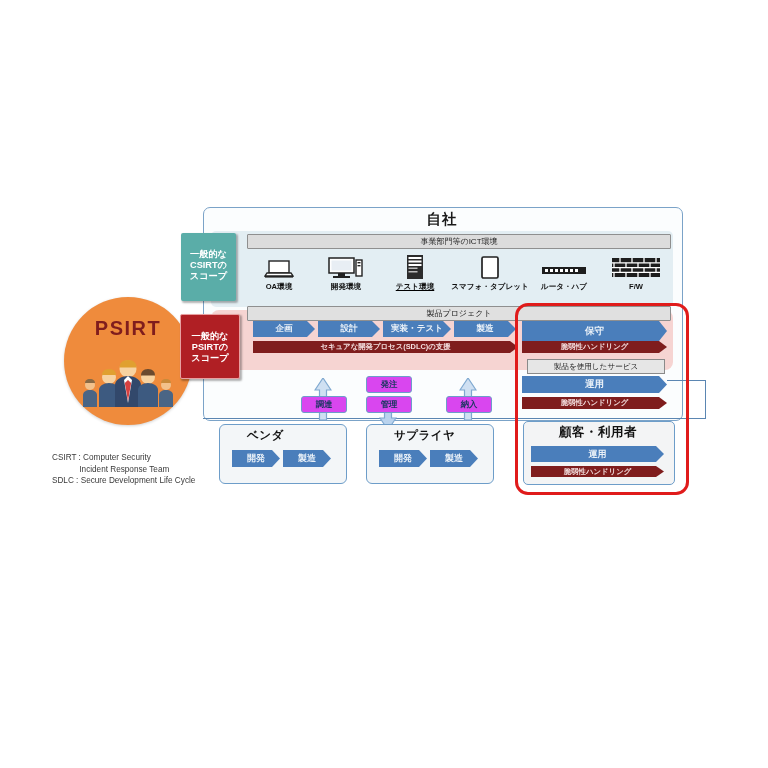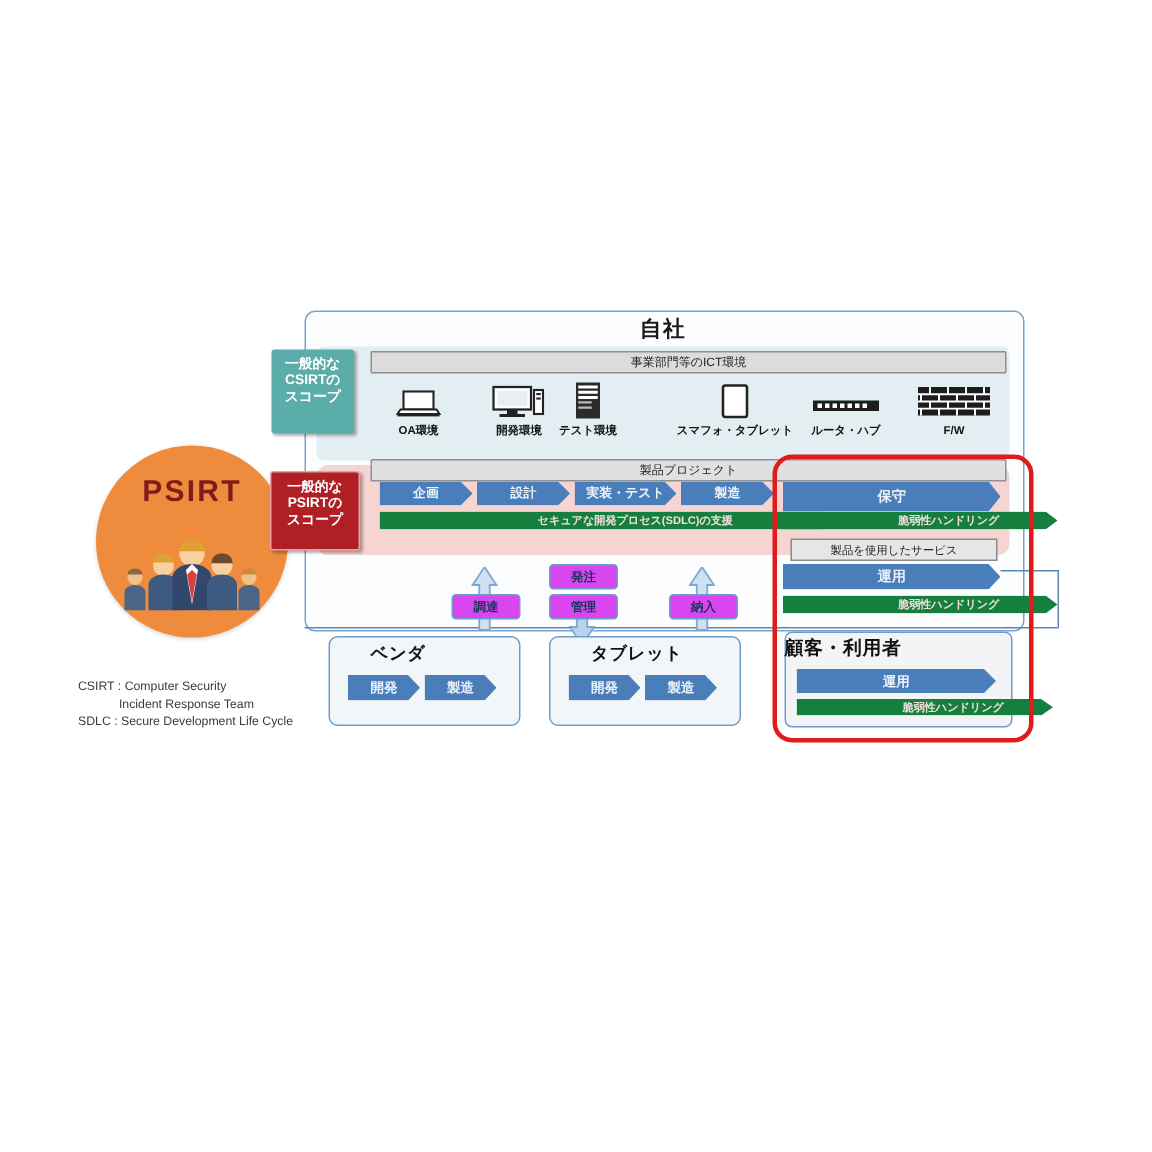--- a/index.html
+++ b/index.html
@@ -64,21 +64,21 @@
     font-size:8px;color:#222;text-align:center;line-height:13px;
   }
 
   
   .chev{
     position:absolute;color:#eaf1f8;font-size:8.6px;font-weight:bold;
     display:flex;align-items:center;justify-content:center;
     background:#4a7ebb;
     clip-path:polygon(0 0, calc(100% - 8px) 0, 100% 50%, calc(100% - 8px) 100%, 0 100%);
   }
-  .chev.red{background:#15803d;font-size:7.4px;color:#f3dede;padding-left:38px;}
+  .chev.red{background:#7f1d1d;font-size:7.4px;color:#f3dede;}
 
   .graybox{
     position:absolute;background:#e6e6e6;border:1px solid #8a8a8a;
     font-size:7.6px;color:#1a1a1a;text-align:center;
   }
 
   
   .hline{position:absolute;background:#5b86b2;height:1.4px;}
   .vline{position:absolute;background:#5b86b2;width:1.4px;}
 
@@ -99,34 +99,34 @@
     letter-spacing:.5px;
     padding-left:28px;
   }
 
   
   #cust-box{
     position:absolute;left:523px;top:421px;width:150px;height:62px;
     background:#f3f4f5;border:1.5px solid #6d9dc9;border-radius:5px;
   }
   #cust-title{
-    position:absolute;left:523px;top:424px;width:150px;
+    position:absolute;left:523px;top:424px;width:150px;text-align:center;
     font-size:12.5px;font-weight:bold;color:#111;letter-spacing:.5px;
   }
 
   
   #red-outline{
     position:absolute;left:515px;top:303px;width:168px;height:186px;
     border:3.4px solid #e01b1b;border-radius:13px;
   }
 
   
   .badge{
     position:absolute;color:#ffffff;font-weight:bold;font-size:9.2px;
-    text-align:center;line-height:1.22;padding-top:4px;
+    text-align:center;line-height:1.22;padding-top:16px;
     box-shadow:1.5px 1.5px 2px rgba(0,0,0,.3);
   }
   #csirt-badge{left:181px;top:233px;width:55px;height:52px;background:#5aada8;border-radius:2px;}
   #psirt-badge{left:180px;top:314px;width:58px;height:47px;background:#b01f24;
     border:1.5px solid #e8a0a0;border-radius:2px;}
 </style>
 </head>
 <body>
 
 <div id="stage">
@@ -185,21 +185,21 @@
           <rect x="10" y="17" width="7" height="3" fill="#222"></rect>
           <rect x="5" y="20" width="17" height="2" fill="#222"></rect>
           <rect x="28" y="4" width="6" height="16" fill="#fff" stroke="#222" stroke-width="1.4"></rect>
           <rect x="29.5" y="6" width="3" height="1.4" fill="#222"></rect>
           <rect x="29.5" y="9" width="3" height="1.4" fill="#222"></rect>
         </svg>
     </div>
     <div class="ict-lbl">開発環境</div>
   </div>
 
-  <div class="ict-item" style="left:360px;">
+  <div class="ict-item" style="left:383px;text-decoration:underline;">
     <div class="ict-ico">
       <svg width="22" height="26" viewBox="0 0 22 26">
           <rect x="3" y="1" width="16" height="24" fill="#2b2b2b"></rect>
           <rect x="4.5" y="3" width="13" height="2" fill="#fff"></rect>
           <rect x="4.5" y="6.5" width="13" height="2" fill="#fff"></rect>
           <rect x="4.5" y="10" width="13" height="2" fill="#fff"></rect>
           <rect x="4.5" y="13.5" width="9" height="1.5" fill="#bbb"></rect>
           <rect x="4.5" y="17" width="9" height="1.5" fill="#bbb"></rect>
         </svg>
     </div>
@@ -297,21 +297,21 @@
   <div class="tag" style="left:366px;top:376px;width:44px;height:15px;">発注</div>
   <div class="tag" style="left:366px;top:396px;width:44px;height:15px;">管理</div>
   <div class="tag" style="left:446px;top:396px;width:44px;height:15px;">納入</div>
 
   <div class="orgbox" style="left:219px;top:424px;width:126px;height:58px;"></div>
   <div class="orgtitle" style="left:219px;top:428px;width:126px;">ベンダ</div>
   <div class="chev" style="left:232px;top:450px;width:48px;height:17px;font-size:9px;">開発</div>
   <div class="chev" style="left:283px;top:450px;width:48px;height:17px;font-size:9px;">製造</div>
 
   <div class="orgbox" style="left:366px;top:424px;width:126px;height:58px;"></div>
-  <div class="orgtitle" style="left:366px;top:428px;width:126px;">タブレット</div>
+  <div class="orgtitle" style="left:366px;top:428px;width:126px;">サプライヤ</div>
   <div class="chev" style="left:379px;top:450px;width:48px;height:17px;font-size:9px;">開発</div>
   <div class="chev" style="left:430px;top:450px;width:48px;height:17px;font-size:9px;">製造</div>
 
   <div id="cust-box"></div>
   <div id="cust-title">顧客・利用者</div>
   <div class="chev" style="left:531px;top:446px;width:133px;height:16px;font-size:9px;">運用</div>
   <div class="chev red" style="left:531px;top:466px;width:133px;height:11px;">脆弱性ハンドリング</div>
 
   <div id="red-outline"></div>
 

